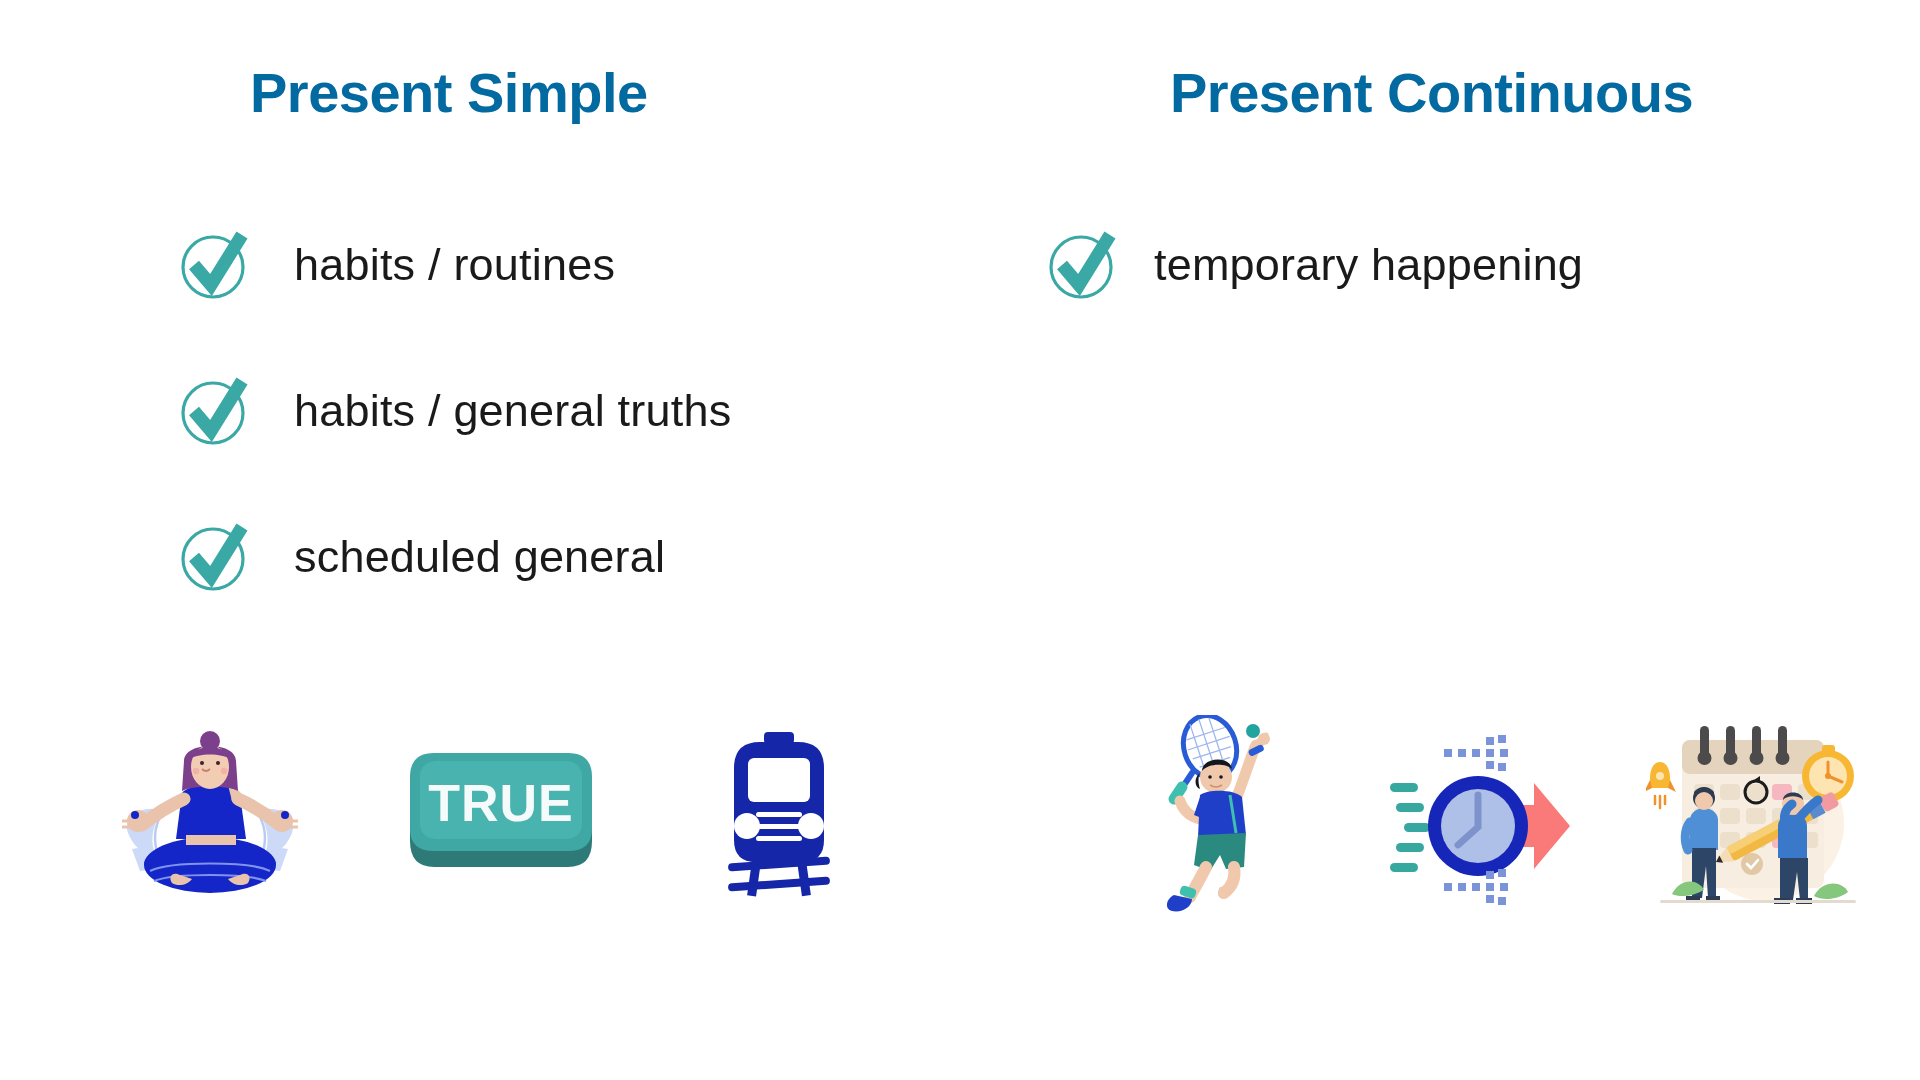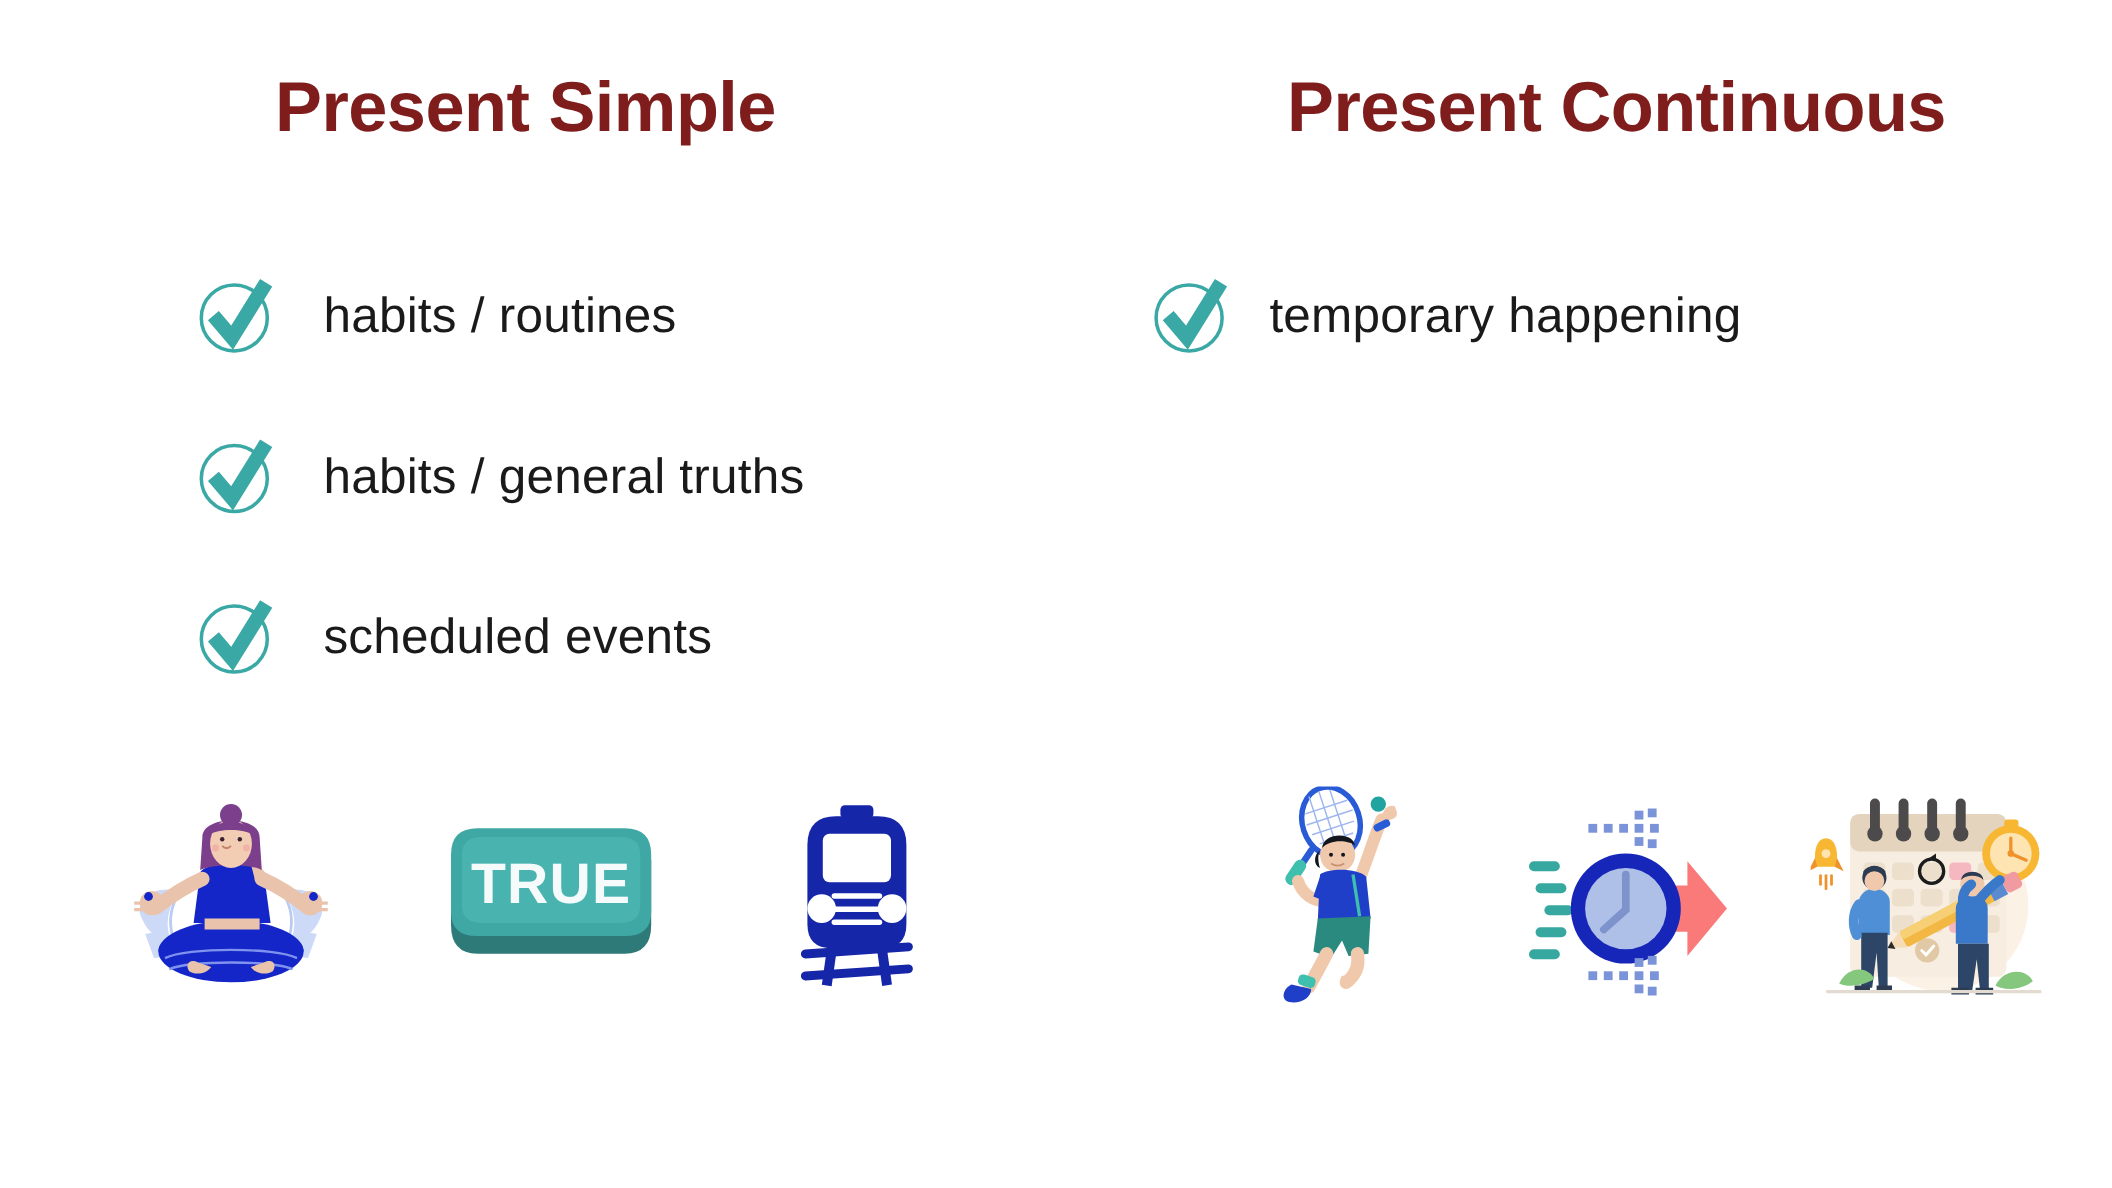--- a/index.html
+++ b/index.html
@@ -27,34 +27,34 @@
     position: absolute;
     top: 0;
     height: 1080px;
   }
   .col-left  { left: 60px;  width: 880px; }
   .col-right { left: 1000px; width: 880px; }
 
   .col-title {
     position: absolute;
     top: 62px;
-    font-size: 64px;
+    font-size: 56px;
     font-weight: bold;
     letter-spacing: -0.5px;
     white-space: nowrap;
     line-height: 1.1;
-    color: #7f1d1d;
+    color: #0369a1;
   }
   .col-left  .col-title { left: 190px; }
   .col-right .col-title { left: 170px; }
 
   
   .checklist {
     position: absolute;
-    top: 246px;
+    top: 224px;
     left: 0;
     width: 880px;
   }
   .check-row {
     display: flex;
     align-items: center;
     height: 80px;
     margin-bottom: 66px;
   }
   .col-left  .check-row { padding-left: 118px; }
@@ -136,21 +136,21 @@
         <span class="check-label">habits / general truths</span>
       </div>
 
       <div class="check-row">
         <span class="check-icon">
           <svg viewBox="0 0 74 74">
             <circle cx="35" cy="40" r="30" fill="none" stroke="#3aa8a4" stroke-width="3.2"></circle>
             <path d="M16 38 L33 58 L64 8" fill="none" stroke="#3aa8a4" stroke-width="13" stroke-linecap="butt" stroke-linejoin="miter"></path>
           </svg>
         </span>
-        <span class="check-label">scheduled events</span>
+        <span class="check-label">scheduled general</span>
       </div>
 
     </div>
 
     <div class="illus-strip">
 
       <div class="illus illus-yoga">
         <svg viewBox="0 0 200 180">
 
           <path d="M18 108 C12 92 34 78 52 86 C44 98 40 112 44 126 C32 130 24 122 18 108Z" fill="#ccd9f7"></path>

